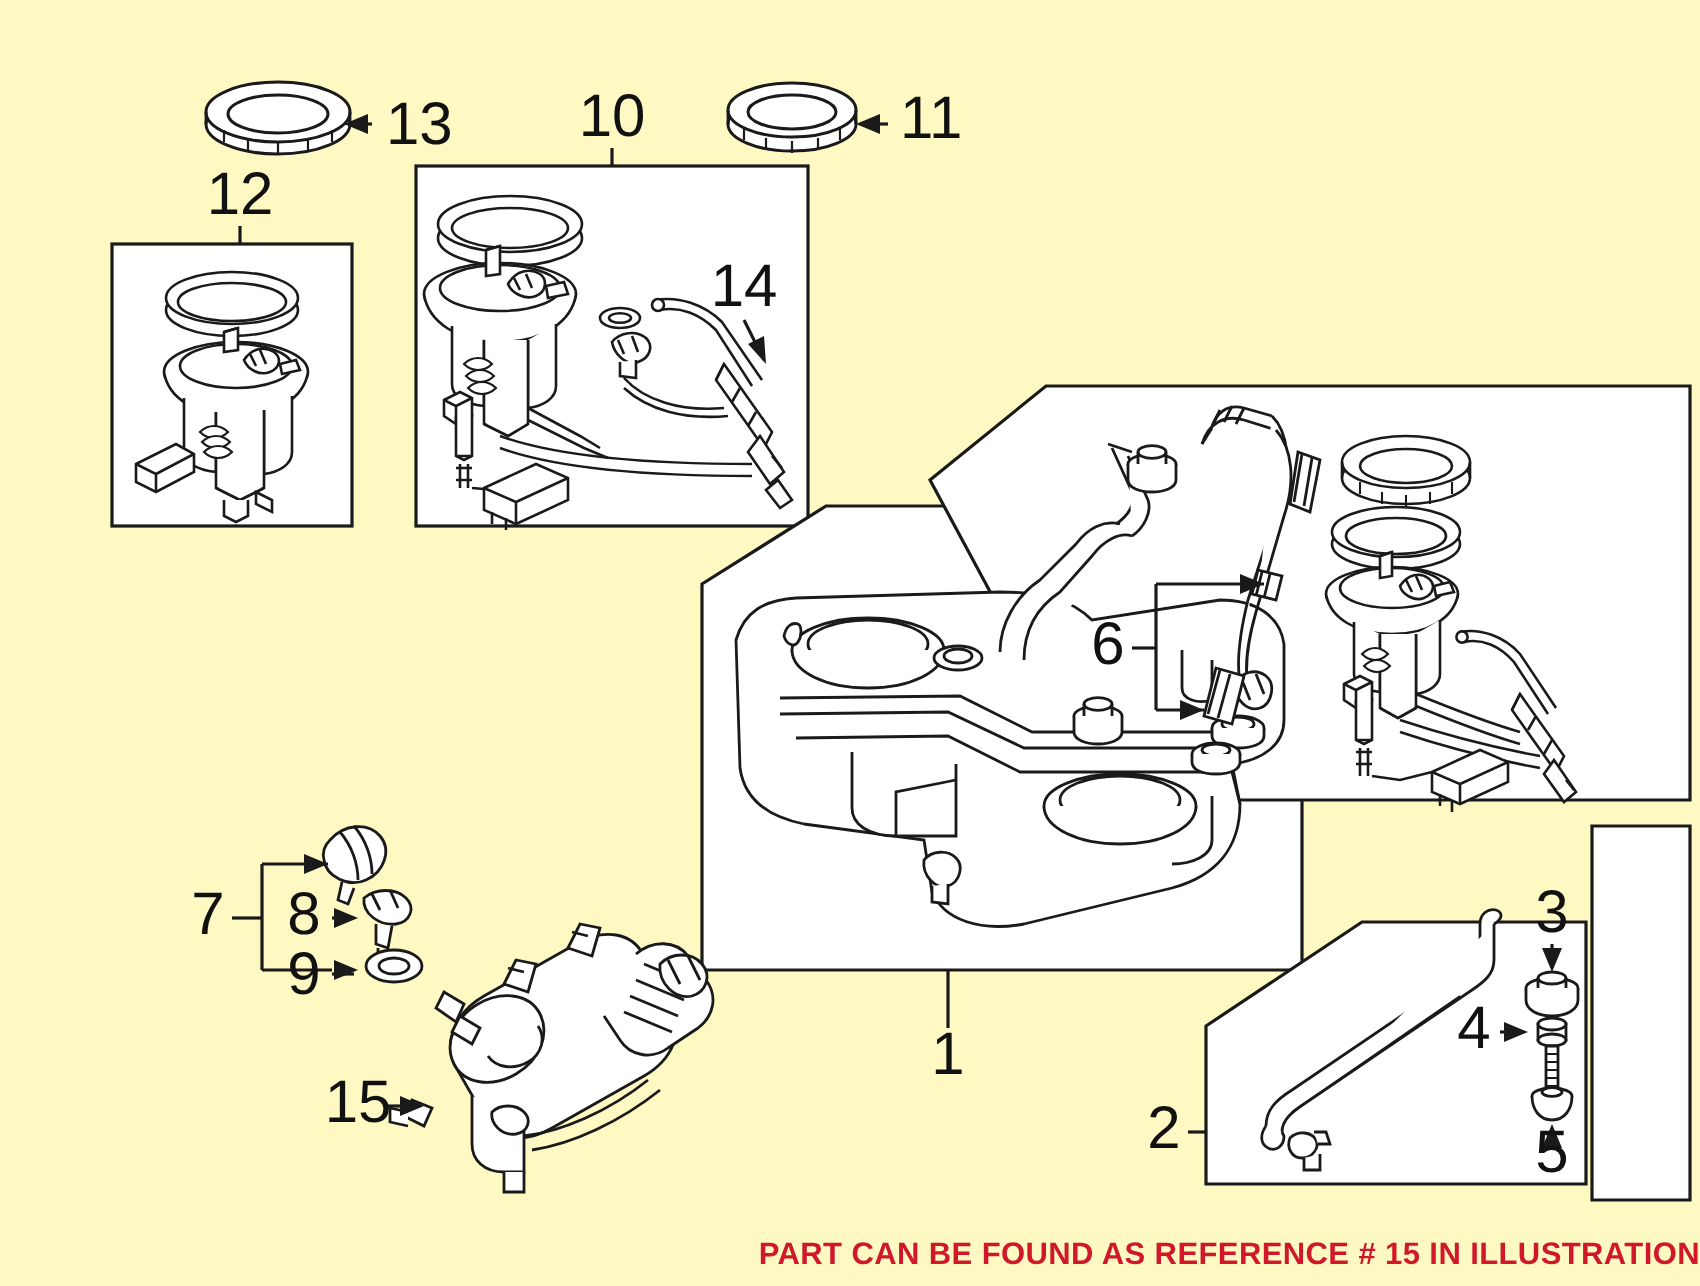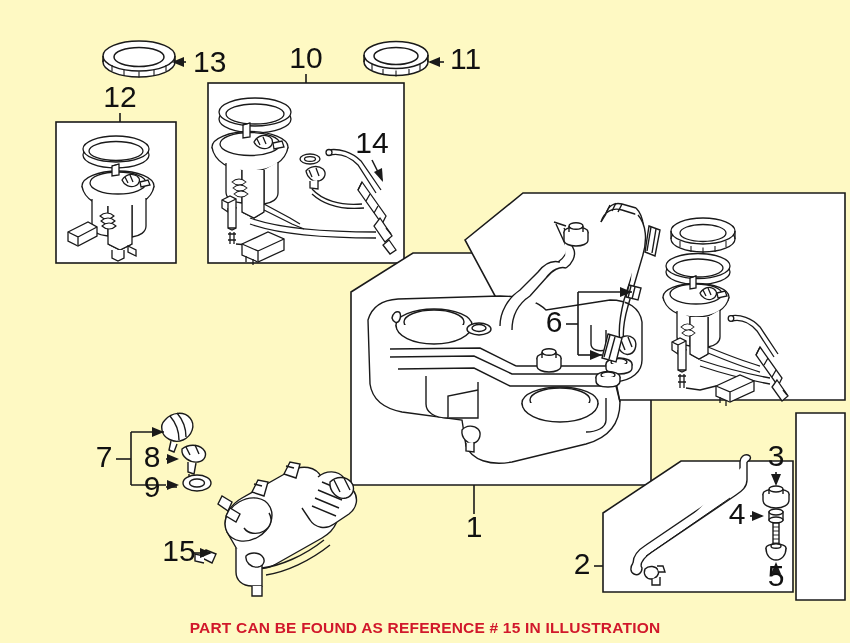--- a/index.html
+++ b/index.html
@@ -27,21 +27,21 @@
     font-size: 30px;
     font-weight: 400;
     fill: #111111;
     dominant-baseline: middle;
   }
   .caption-text {
     position: absolute;
     left: 0;
     top: 619px;
     width: 850px;
-    text-align: center;
+    text-align: right;
     color: #d1182b;
     font-family: "Liberation Sans Narrow", "Liberation Sans", sans-serif;
     font-size: 15.5px;
     font-weight: bold;
     letter-spacing: 0.2px;
     white-space: nowrap;
   }
 </style>
 </head>
 <body>

